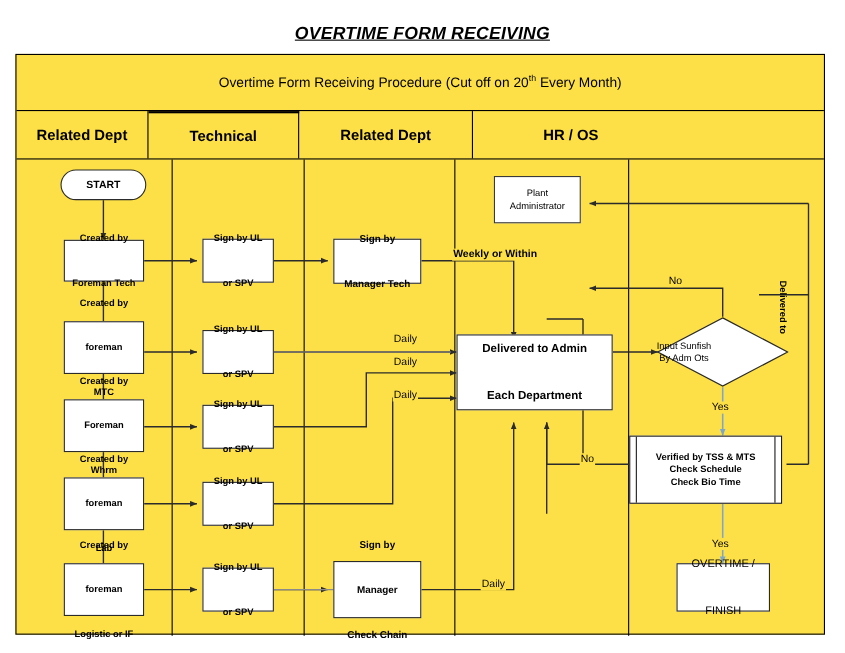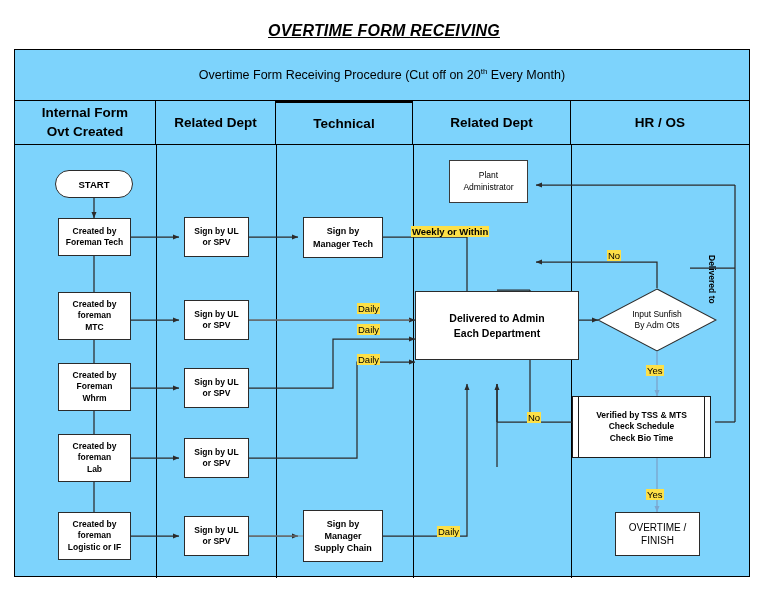--- a/index.html
+++ b/index.html
@@ -10,21 +10,21 @@
   }
   
   #doc-title{
     position:absolute;left:0;top:22px;width:768px;text-align:center;
     font-size:16px;font-weight:bold;font-style:italic;
     text-decoration:underline;letter-spacing:.2px;
   }
   
   #proc-table{
     position:absolute;left:14px;top:49px;width:736px;height:528px;
-    border:1.3px solid #000;box-sizing:border-box;background:#7dd3fc;
+    border:1.3px solid #000;box-sizing:border-box;background:#fde047;
   }
   #subtitle-row{
     position:absolute;left:0;top:0;width:100%;height:51px;
     border-bottom:1.3px solid #000;box-sizing:border-box;
     display:flex;align-items:center;justify-content:center;
   }
   #subtitle-text{font-size:12.5px;}
   #subtitle-text sup{font-size:8px;vertical-align:super;}
   #header-row{
     position:absolute;left:0;top:51px;width:100%;height:44px;
@@ -40,33 +40,33 @@
   
   .col-sep{position:absolute;top:95px;height:433px;width:0;border-left:1.3px solid #000;}
   
   #flow-canvas{position:absolute;left:0;top:0;width:768px;height:594px;pointer-events:none;}
   
   .node{
     position:absolute;box-sizing:border-box;display:flex;
     flex-direction:column;align-items:center;justify-content:center;
     text-align:center;background:#ffffff;
   }
-  .proc{border:1.35px solid #2b2b2b;}
+  .proc{border:1.35px solid #2b2b2b;gap:29px;}
   .term{border:1.35px solid #2b2b2b;border-radius:14px;}
   .proc-thin{border:1px solid #3a3a3a;}
   .predef{border:1.6px solid #1c1c1c;}
   .predef:before,.predef:after{
     content:"";position:absolute;top:0;bottom:0;width:0;border-left:1.4px solid #1c1c1c;
   }
   .predef:before{left:5px;} .predef:after{right:5px;}
   .nl{display:block;line-height:1.35;}
   
   #dec-input{
     position:absolute;box-sizing:border-box;
-    display:flex;align-items:center;justify-content:center;text-align:center;
+    display:flex;align-items:center;text-align:center;
   }
   #dec-input .dia-shape{position:absolute;left:0;top:0;width:100%;height:100%;}
   #dec-input .dia-label{position:relative;z-index:2;line-height:1.3;}
   
   .edge-label{position:absolute;font-size:9.5px;white-space:nowrap;background:#fde047;padding:0 1px;}
   .edge-label.bold{font-weight:bold;}
   .rot-label{
     position:absolute;font-size:8.5px;font-weight:bold;line-height:1.15;
     transform:rotate(90deg);transform-origin:left top;white-space:nowrap;
   }
@@ -76,26 +76,20 @@
 
 <div id="doc-title">OVERTIME FORM RECEIVING</div>
 
 <div id="proc-table">
 
   <div id="subtitle-row">
     <div id="subtitle-text"><span>Overtime Form Receiving Procedure (Cut off on 20</span><sup>th</sup><span> Every Month)</span></div>
   </div>
 
   <div id="header-row">
-    <div class="hdr-cell" style="width:141px">
-      <div>
-        <span class="nl">Internal Form</span>
-        <span class="nl">Ovt Created</span>
-      </div>
-    </div>
     <div class="hdr-cell" style="width:120px">
       <span>Related Dept</span>
     </div>
     <div class="hdr-cell thick-top" style="width:137px">
       <span>Technical</span>
     </div>
     <div class="hdr-cell" style="width:158px">
       <span>Related Dept</span>
     </div>
     <div class="hdr-cell" style="width:178px">
@@ -175,21 +169,21 @@
   <g fill="none" stroke="#7ba7cf" stroke-width="1.4">
     <path d="M657,352 L657,396" marker-end="url(#arB)"></path>
     <path d="M657,458 L657,512" marker-end="url(#arB)"></path>
   </g>
 
   <g fill="none" stroke="#2b2b2b" stroke-width="1.25">
     <path d="M735,268 L690,268"></path>
   </g>
 </svg>
 
-<div class="node term" style="left:55px;top:154px;width:78px;height:28px;font-size:9.5px;font-weight:bold;margin-top:16px;">
+<div class="node term" style="left:55px;top:154px;width:78px;height:28px;font-size:9.5px;font-weight:bold;">
   <span>START</span>
 </div>
 
 <div class="node proc" style="left:58px;top:218px;width:73px;height:38px;font-size:8.5px;font-weight:bold;">
   <span class="nl">Created by</span>
   <span class="nl">Foreman Tech</span>
 </div>
 
 <div class="node proc" style="left:58px;top:292px;width:73px;height:48px;font-size:8.5px;font-weight:bold;">
   <span class="nl">Created by</span>
@@ -237,29 +231,29 @@
 </div>
 
 <div class="node proc" style="left:303px;top:217px;width:80px;height:41px;font-size:9px;font-weight:bold;">
   <span class="nl">Sign by</span>
   <span class="nl">Manager Tech</span>
 </div>
 
 <div class="node proc" style="left:303px;top:510px;width:80px;height:52px;font-size:9px;font-weight:bold;">
   <span class="nl">Sign by</span>
   <span class="nl">Manager</span>
-  <span class="nl">Supply Chain</span>
+  <span class="nl">Check Chain</span>
 </div>
 
 <div class="node proc-thin" style="left:449px;top:160px;width:79px;height:43px;font-size:8.5px;">
   <span class="nl">Plant</span>
   <span class="nl">Administrator</span>
 </div>
 
-<div class="node proc" style="left:415px;top:291px;width:164px;height:69px;font-size:10.5px;font-weight:bold;line-height:2.1;">
+<div class="node proc" style="left:415px;top:304px;width:142px;height:69px;font-size:10.5px;font-weight:bold;line-height:2.1;">
   <span class="nl">Delivered to Admin</span>
   <span class="nl">Each Department</span>
 </div>
 
 <div id="dec-input" style="left:597px;top:288px;width:120px;height:64px;font-size:8.5px;">
   <svg class="dia-shape" viewBox="0 0 120 64" preserveAspectRatio="none">
     <polygon points="60,1 119,32 60,63 1,32" fill="#ffffff" stroke="#2b2b2b" stroke-width="1.1"></polygon>
   </svg>
   <div class="dia-label">
     <span class="nl">Input Sunfish</span>

